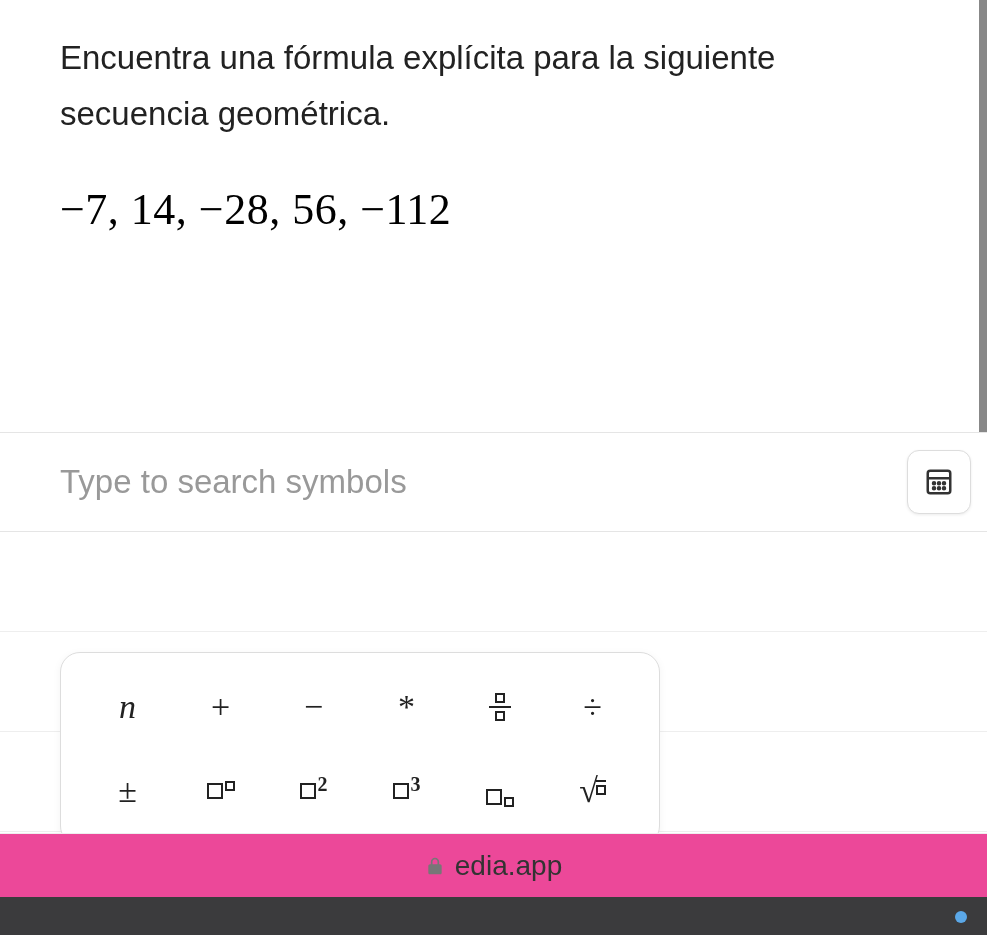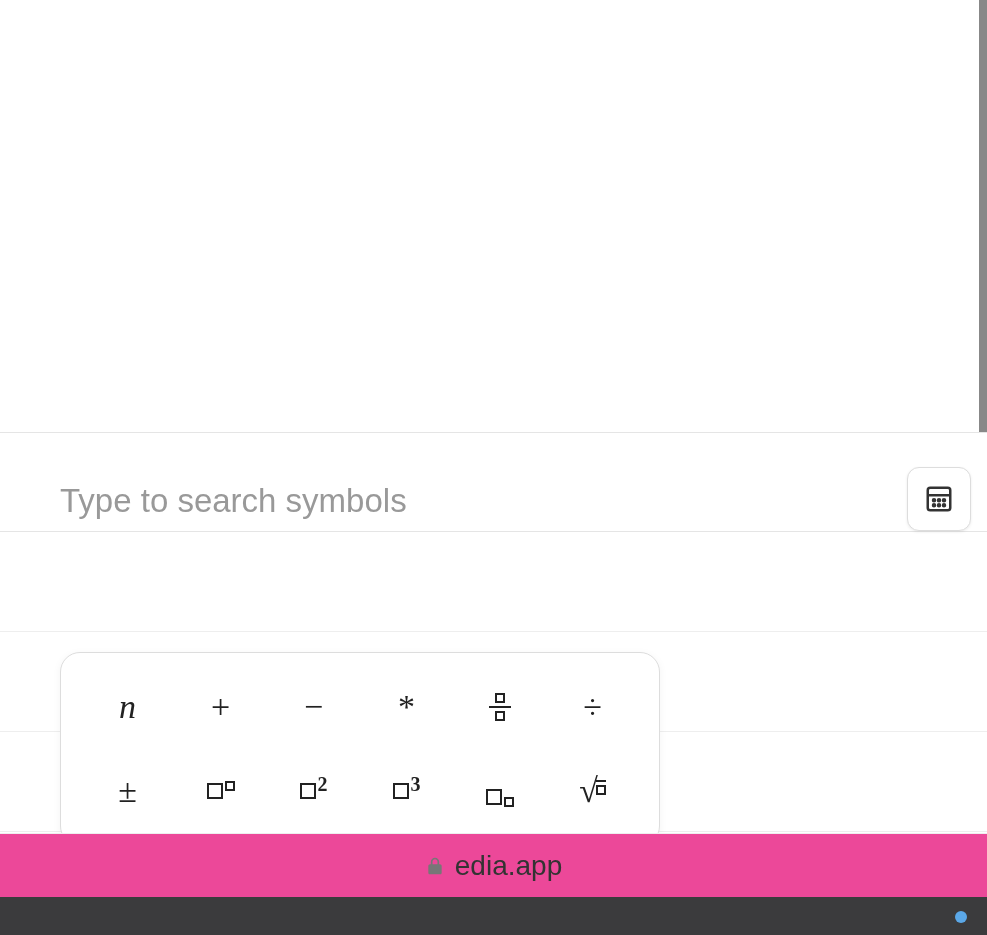--- a/index.html
+++ b/index.html
@@ -28,21 +28,21 @@
     }
     .sequence {
       font-family: Georgia, 'Times New Roman', serif;
       font-size: 44px;
       color: #000;
       margin-top: 42px;
       letter-spacing: 0.5px;
     }
     .input-row {
       display: flex;
-      align-items: flex-end;
+      align-items: center;
       border-top: 1px solid #e5e5e5;
       border-bottom: 1px solid #e5e5e5;
       padding: 0 16px 0 60px;
       height: 100px;
     }
     .search-input {
       flex: 1;
       border: none;
       outline: none;
       font-size: 33px;
@@ -200,20 +200,22 @@
       width: 12px;
       height: 12px;
       background: #5ba8e8;
       border-radius: 50%;
     }
   </style>
 </head>
 <body>
 
 <div class="content-area">
+  <div class="question-text">Encuentra una fórmula explícita para la siguiente secuencia geométrica.</div>
+  <div class="sequence">−7, 14, −28, 56, −112</div>
 </div>
 
 <div class="input-row">
   <input class="search-input" type="text" placeholder="Type to search symbols" style="">
   <div class="calc-button">
     <svg class="calc-icon" viewBox="0 0 24 24" fill="none" stroke="#333" stroke-width="2">
       <rect x="3" y="3" width="18" height="18" rx="2"></rect>
       <line x1="3" y1="9" x2="21" y2="9"></line>
       <circle cx="8" cy="13" r="0.8" fill="#333"></circle>
       <circle cx="12" cy="13" r="0.8" fill="#333"></circle>

